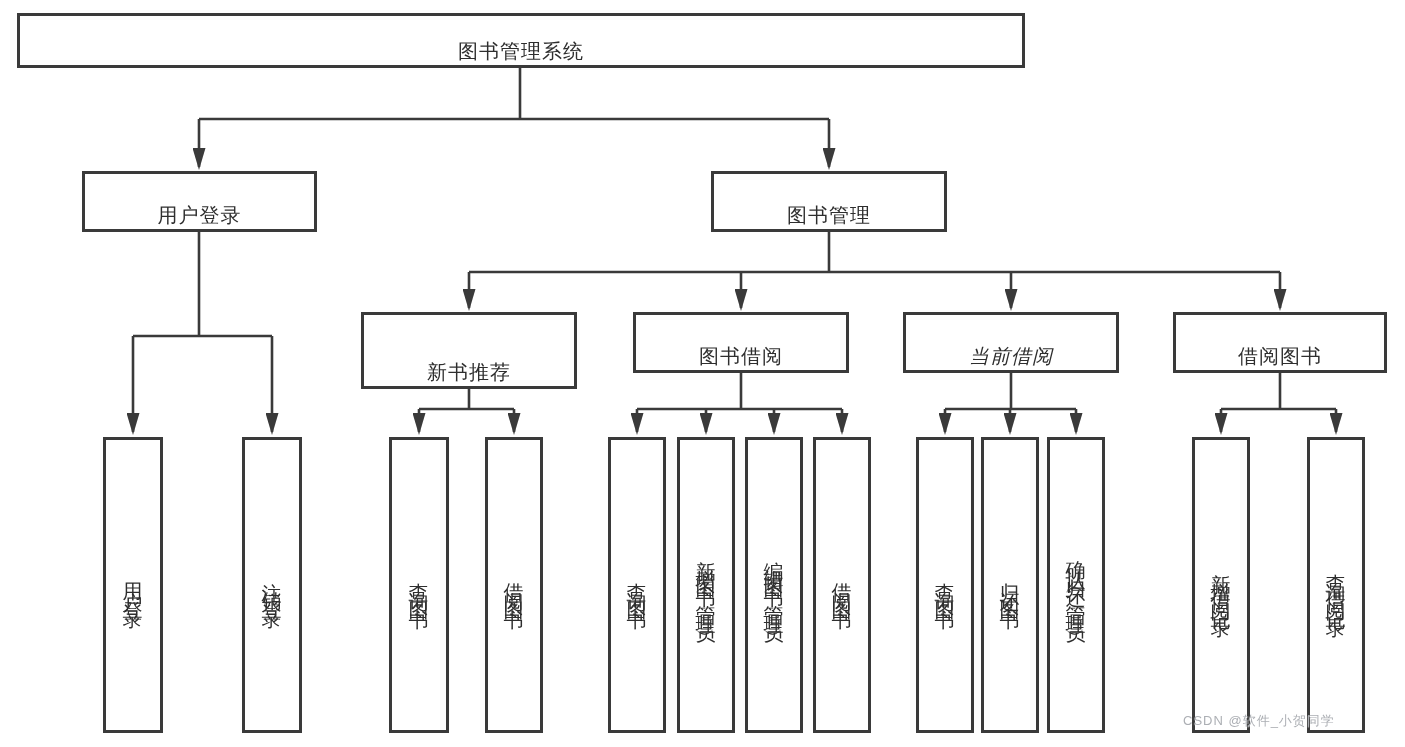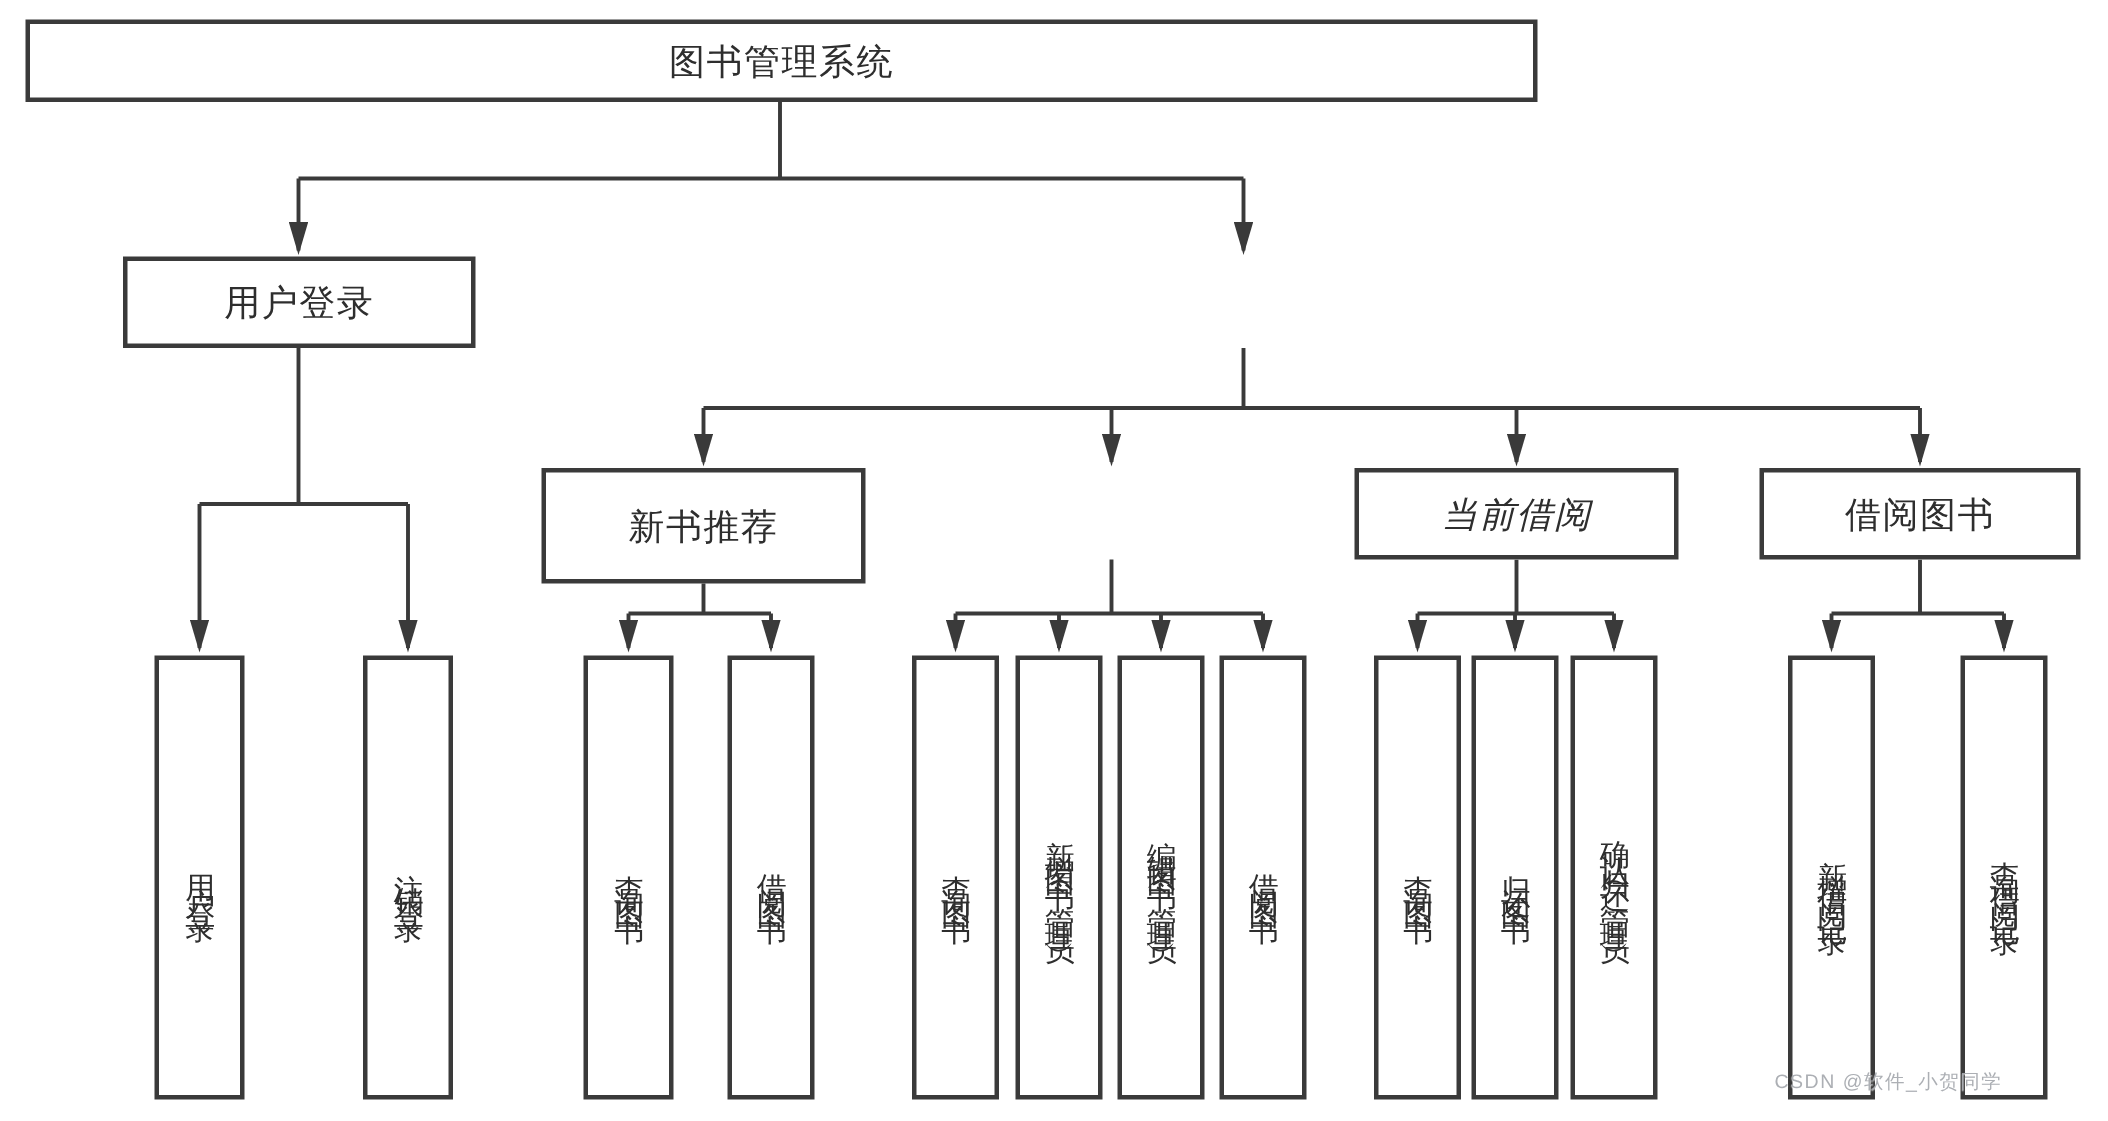--- a/index.html
+++ b/index.html
@@ -12,21 +12,21 @@
   }
   .wires{position:absolute;left:0;top:0;width:1405px;height:747px;}
   .node{
     position:absolute;
     box-sizing:border-box;
     background:#ffffff;
     border:3px solid #3a3a3a;
     display:flex;align-items:center;justify-content:center;
     color:#2e2e2e;
   }
-  .h-node{font-size:24px;letter-spacing:1px;white-space:nowrap;}
+  .h-node{font-size:20px;letter-spacing:1px;white-space:nowrap;align-items:flex-end;}
   .v-node .vtext{
     writing-mode:vertical-rl;
     text-orientation:mixed;
     font-size:20px;
     letter-spacing:9px;
     line-height:1;
     color:#2e2e2e;
   }
   .watermark{
     position:absolute;
@@ -93,23 +93,29 @@
     </g>
   </svg>
 
   <div class="node h-node" style="left:17px;top:13px;width:1008px;height:55px;">
     <span>图书管理系统</span>
   </div>
 
   <div class="node h-node" style="left:82px;top:171px;width:235px;height:61px;">
     <span>用户登录</span>
   </div>
+  <div class="node h-node" style="left:711px;top:171px;width:236px;height:61px;">
+    <span>图书管理</span>
+  </div>
 
   <div class="node h-node" style="left:361px;top:312px;width:216px;height:77px;">
     <span>新书推荐</span>
+  </div>
+  <div class="node h-node" style="left:633px;top:312px;width:216px;height:61px;">
+    <span>图书借阅</span>
   </div>
   <div class="node h-node" style="left:903px;top:312px;width:216px;height:61px;font-style:italic;">
     <span>当前借阅</span>
   </div>
   <div class="node h-node" style="left:1173px;top:312px;width:214px;height:61px;">
     <span>借阅图书</span>
   </div>
 
   <div class="node v-node" style="left:103px;top:437px;width:60px;height:296px;">
     <span class="vtext">用户登录</span>

